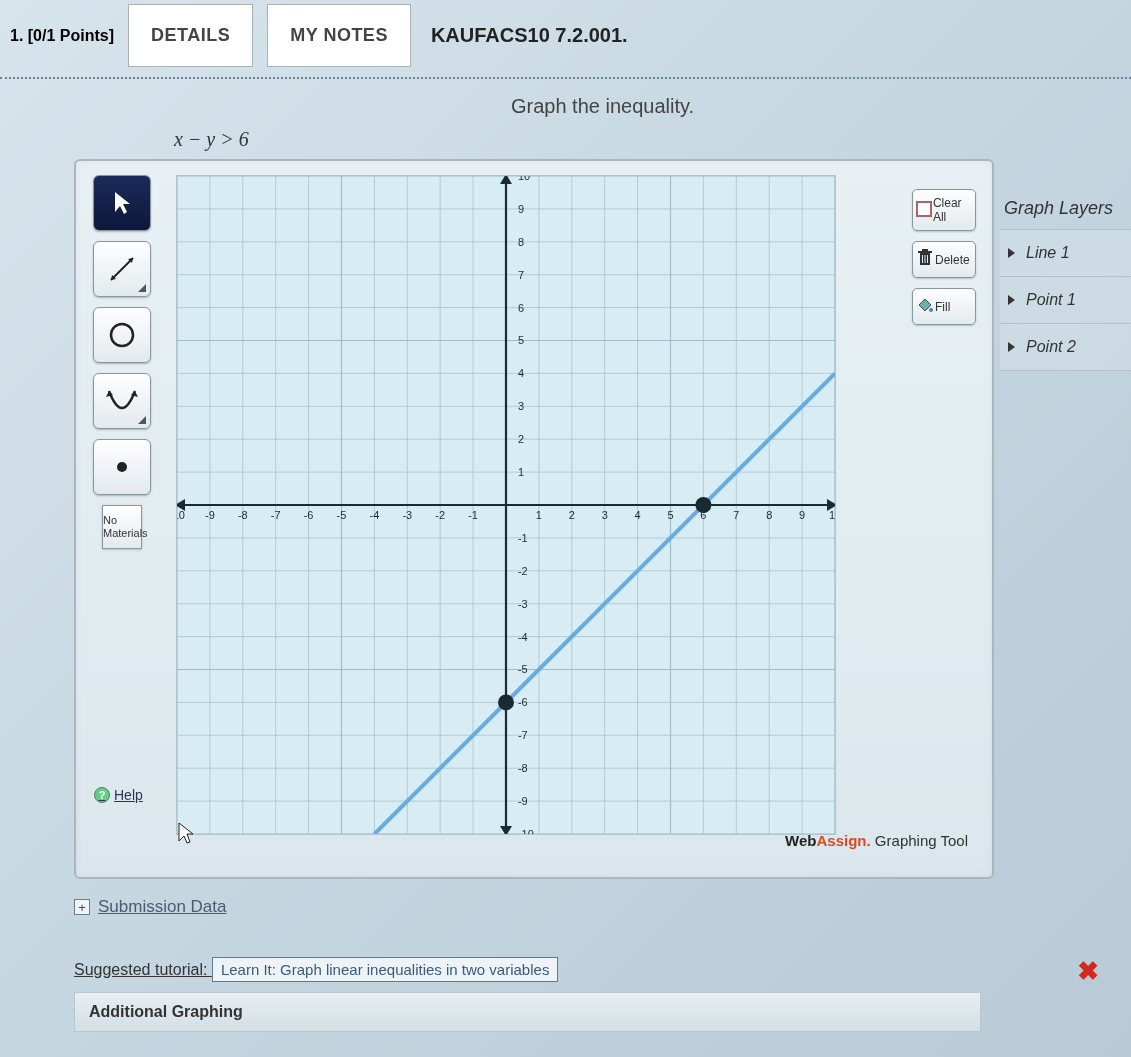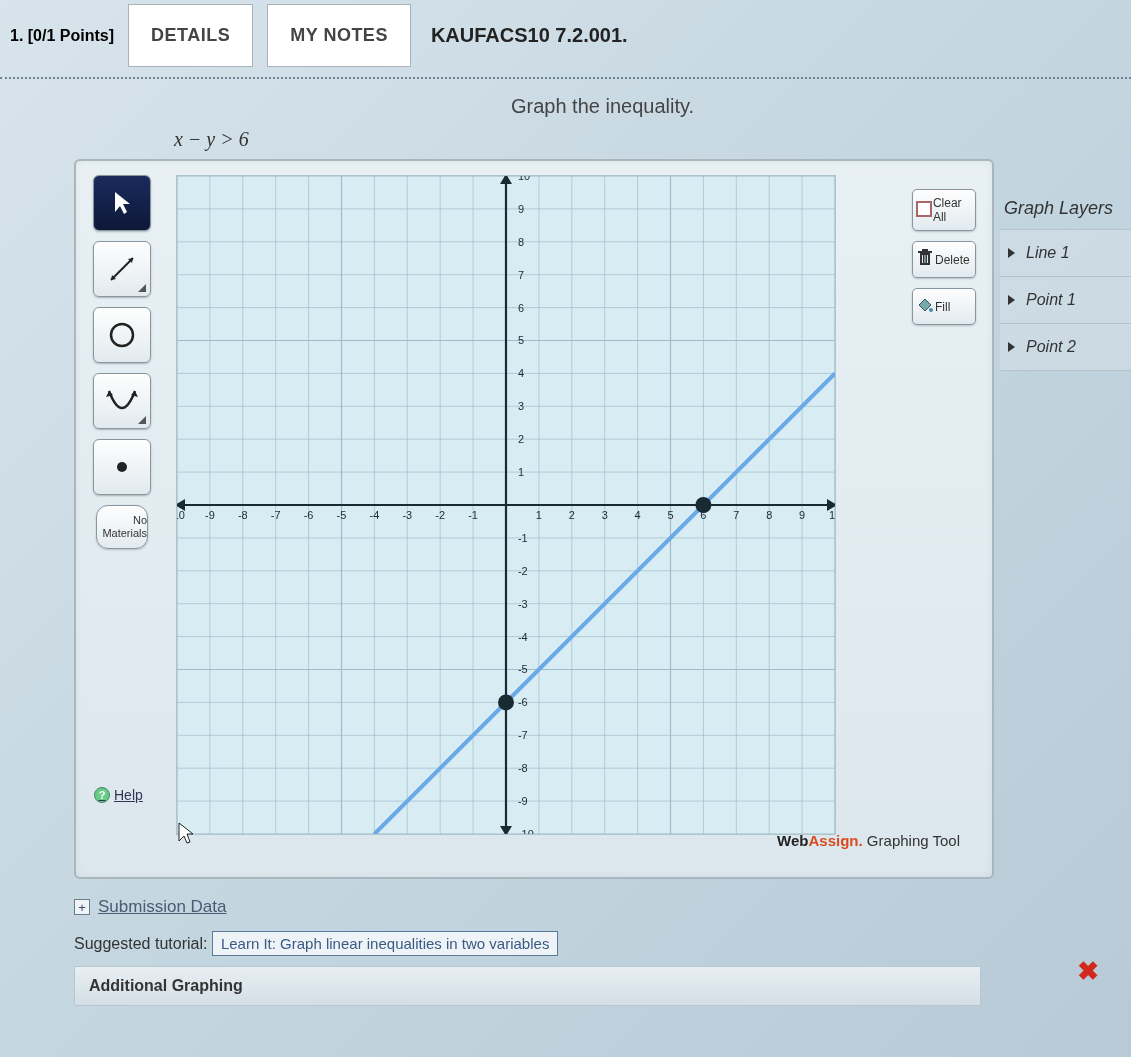--- a/index.html
+++ b/index.html
@@ -59,23 +59,23 @@
     display: flex; align-items: center; justify-content: center;
     box-shadow: 0 1px 2px rgba(0,0,0,0.25);
     position: relative;
   }
   .tool-btn.active { background: linear-gradient(#1a2b5c, #0d1738); }
   .tool-btn .tri {
     position:absolute; right:4px; bottom:4px; width:0; height:0;
     border-left:8px solid transparent; border-bottom:8px solid #555;
   }
   .nosolution {
-    width:52px; height:44px; border:1px solid #8896a0; border-radius:12px;
+    width:40px; height:44px; border:1px solid #8896a0; border-radius:0;
     background:linear-gradient(#fefefe,#e2eaef);
-    font-size:11px; line-height:13px; text-align:right; padding-top:8px;
+    font-size:11px; line-height:13px; text-align:left; padding-top:8px;
     color:#333; box-shadow: 0 1px 2px rgba(0,0,0,0.2);
   }
   .help-link {
     position:absolute; left:18px; bottom:74px;
     font-size:14px; color:#335; text-decoration: underline;
     display:flex; align-items:center; gap:4px;
   }
   .help-icon { width:16px; height:16px; border-radius:50%; background:#6c8; border:1px solid #486; display:inline-flex; align-items:center; justify-content:center; font-size:11px; color:#fff; font-weight:bold;}
 
   .graph-area {
@@ -92,21 +92,21 @@
   .right-btn {
     width:64px; border:1px solid #8896a0; border-radius:5px;
     background:linear-gradient(#fefefe,#e2eaef);
     display:flex; flex-direction:row; align-items:center;
     padding:6px 2px; font-size:12px; color:#333;
     box-shadow:0 1px 2px rgba(0,0,0,0.2);
   }
   .right-btn .ric { width:20px; height:20px; display:flex; align-items:center; justify-content:center; margin-bottom:3px;}
 
   .footer-brand {
-    position:absolute; right:32px; bottom:28px; font-size:15px; color:#333;
+    position:absolute; right:24px; bottom:28px; font-size:15px; color:#333;
   }
   .footer-brand b.web { color:#222; font-weight:bold;}
   .footer-brand b.assign { color:#d94a1e; font-weight:bold;}
 
   .cursor-icon { position:absolute; left:100px; bottom:32px; }
 
   .layers-panel {
     position:absolute; left: 1000px; top: 188px; width: 131px; font-style: italic;
   }
   .layers-title { font-size:18px; color:#333; padding:10px 4px; }
@@ -123,21 +123,21 @@
     margin-top: 18px; display:flex; align-items:center; gap:8px;
   }
   .plus-box { width:16px; height:16px; border:1px solid #6c7e8a; display:inline-flex; align-items:center; justify-content:center; font-size:13px; background:#eef4f7; color:#446;}
   .sub-link { color:#4a5b73; text-decoration:underline; font-size:17px; }
 
   .red-x {
     position:absolute; right:32px; top: 956px;
     color:#d2281e; font-size:26px; font-weight:bold;
   }
 
-  .tutorial-row { margin-top: 14px; font-size:16px; color:#333; }
+  .tutorial-row { margin-top: 40px; font-size:16px; color:#333;text-decoration:underline; }
   .tutorial-btn {
     border:1px solid #5b7a9c; background:#eef3f8; color:#3a5a82;
     padding:3px 8px; font-size:15px;
   }
   .addl-bar {
     margin-top:10px; margin-right:150px;
     background:linear-gradient(#e8eff3,#d3dee5);
     border:1px solid #b8c6cf; padding:10px 14px; font-weight:bold; color:#333; font-size:16px;
   }
 </style>

